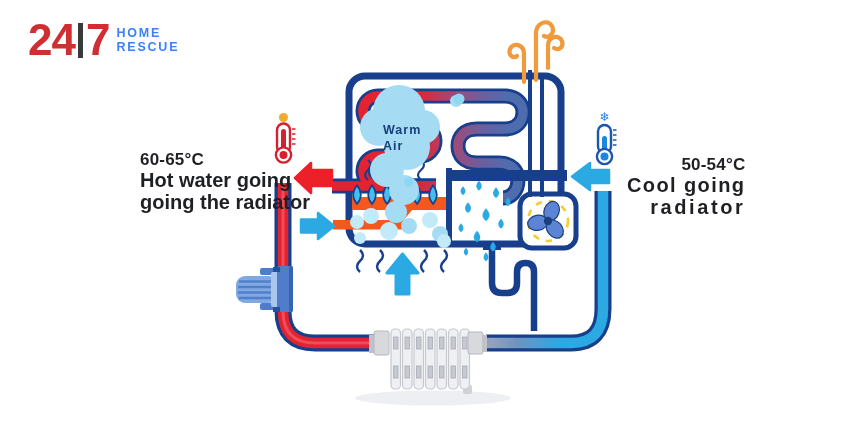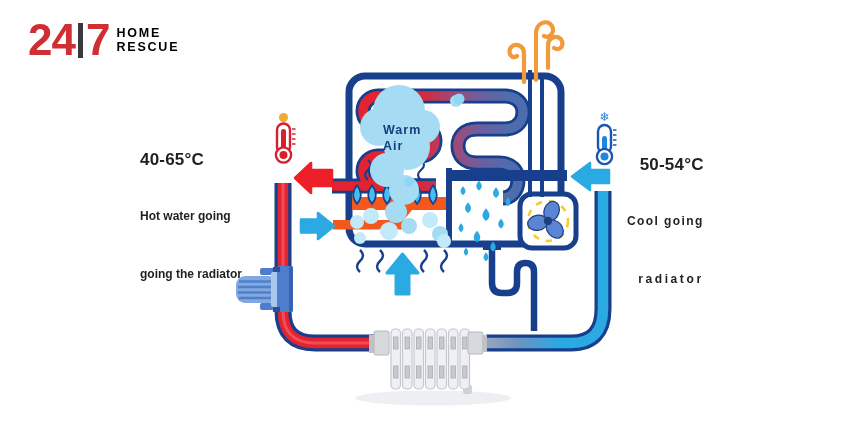--- a/index.html
+++ b/index.html
@@ -5,26 +5,26 @@
   html,body{margin:0;padding:0;background:#fff;}
   #stage{position:relative;width:842px;height:421px;background:#fff;overflow:hidden;
          font-family:"Liberation Sans",sans-serif;}
   svg{position:absolute;left:0;top:0;}
   .txt{position:absolute;color:#1f2023;}
   
   .logo{position:absolute;left:28px;top:18px;display:flex;align-items:center;}
   .logo .digits{font-size:44px;font-weight:800;color:#cf2e33;line-height:1;letter-spacing:-1px;}
   .logo .bar{width:5px;height:35px;background:#3a3a3c;margin:0 3px;}
   .logo .words{margin-left:7px;display:flex;flex-direction:column;justify-content:center;}
-  .logo .words span{font-size:12.5px;font-weight:700;color:#000000;letter-spacing:1.8px;line-height:14px;}
+  .logo .words span{font-size:12.5px;font-weight:700;color:#3b82f6;letter-spacing:1.8px;line-height:14px;}
   
   .hotlabel{left:140px;top:149px;}
   .coollabel{left:627px;top:154px;text-align:right;}
   .temp{font-size:17px;font-weight:700;line-height:21px;letter-spacing:.2px;}
-  .l1,.l2{font-size:12px;font-weight:600;line-height:21.5px;margin-top:36px;}
+  .l1,.l2{font-size:20px;font-weight:600;line-height:21.5px;}
   .coollabel .l1{letter-spacing:1.4px;}
   .coollabel .l2{letter-spacing:2.6px;}
 </style>
 </head>
 <body>
 
 <div id="stage">
 
 <svg width="842" height="421" viewBox="0 0 842 421">
   <defs>
@@ -254,21 +254,21 @@
   <span class="digits">24</span>
   <span class="bar"></span>
   <span class="digits">7</span>
   <span class="words">
     <span>HOME</span>
     <span>RESCUE</span>
   </span>
 </div>
 
 <div class="txt hotlabel">
-  <div class="temp">40-65°C</div>
+  <div class="temp">60-65°C</div>
   <div class="l1">Hot water going</div>
   <div class="l2">going the radiator</div>
 </div>
 
 <div class="txt coollabel">
   <div class="temp">50-54°C</div>
   <div class="l1">Cool going</div>
   <div class="l2">radiator</div>
 </div>
 

